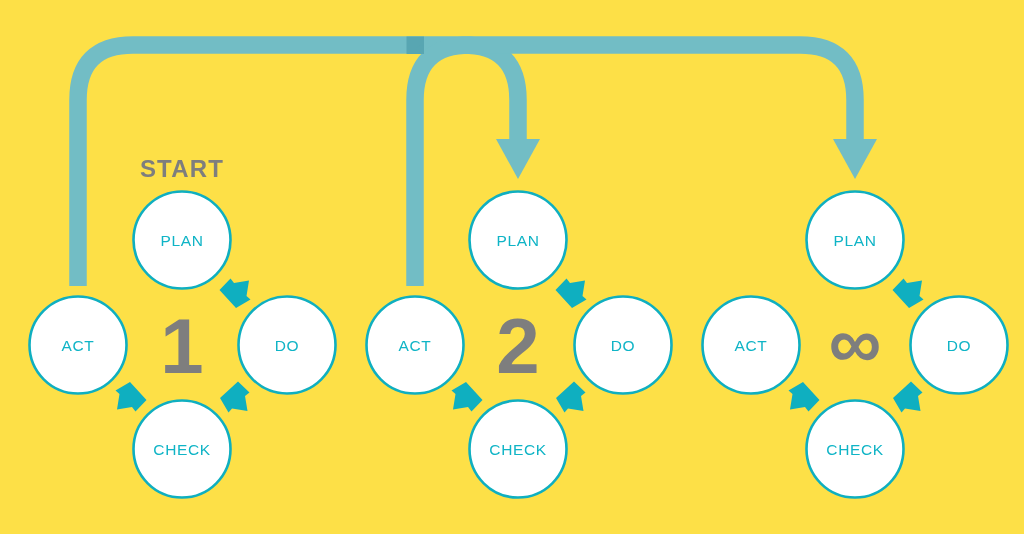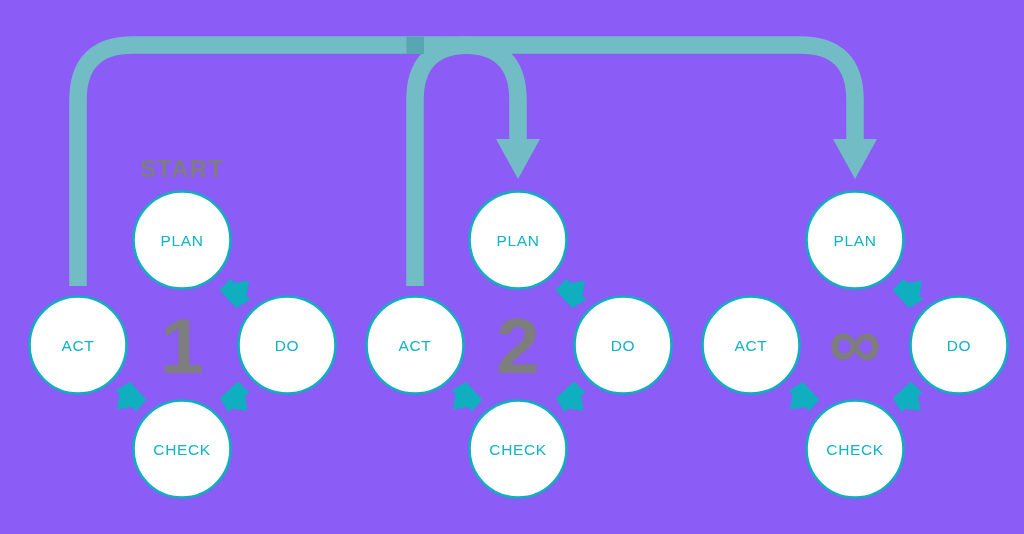--- a/index.html
+++ b/index.html
@@ -1,18 +1,18 @@
 <!DOCTYPE html>
 <html><head>
 <meta charset="utf-8">
 <style>
   html,body{margin:0;padding:0;background:#ffffff;}
   body{width:1024px;height:534px;overflow:hidden;
        font-family:"Liberation Sans","DejaVu Sans",sans-serif;}
-  #stage{position:relative;width:1024px;height:534px;background:#8b5cf6;}
+  #stage{position:relative;width:1024px;height:534px;background:#fde047;}
   #canvas{position:absolute;left:0;top:0;width:1024px;height:534px;}
   .node-label{font-size:15.5px;letter-spacing:0.6px;fill:#0FB4C6;
               font-family:"Liberation Sans","DejaVu Sans",sans-serif;}
   .start-label{font-size:24px;font-weight:bold;letter-spacing:1.2px;fill:#7E7E7E;
               font-family:"Liberation Sans","DejaVu Sans",sans-serif;}
   .cycle-num{font-size:78px;font-weight:bold;fill:#7E7E7E;
               font-family:"Liberation Sans","DejaVu Sans",sans-serif;}
   .cycle-inf{font-size:74px;font-weight:bold;fill:#7E7E7E;
               font-family:"Liberation Sans","DejaVu Sans",sans-serif;}
 </style>

